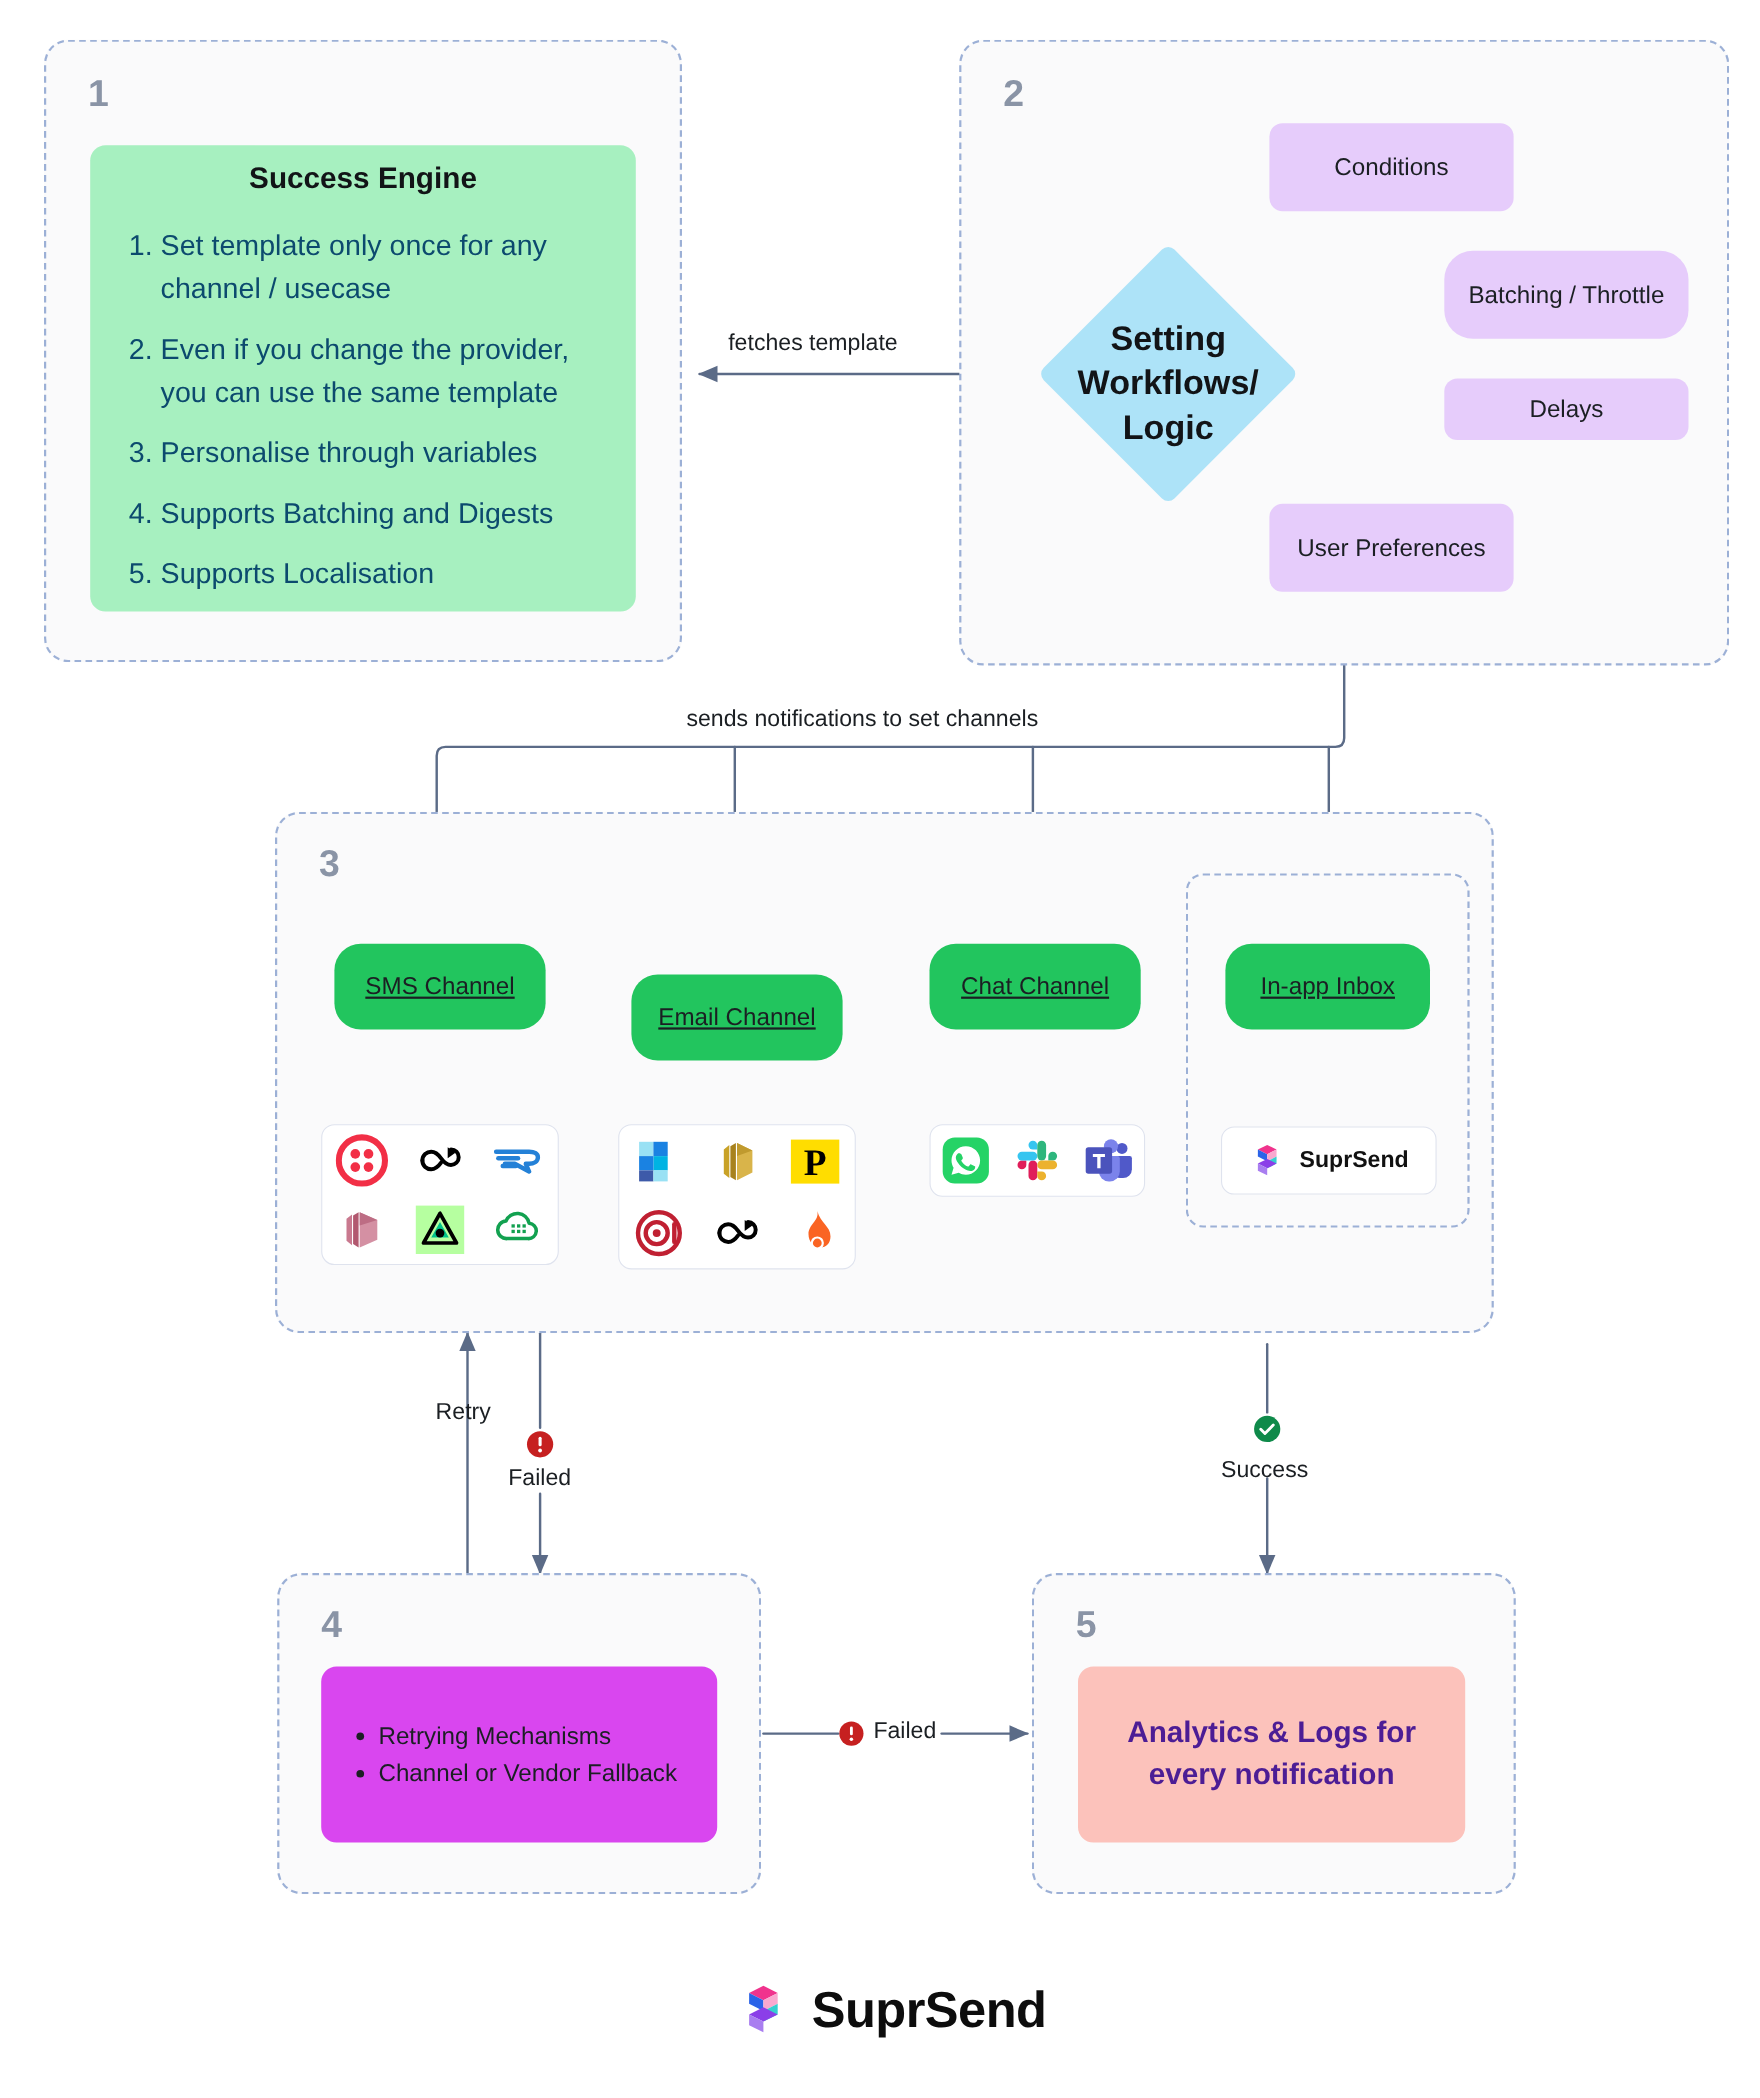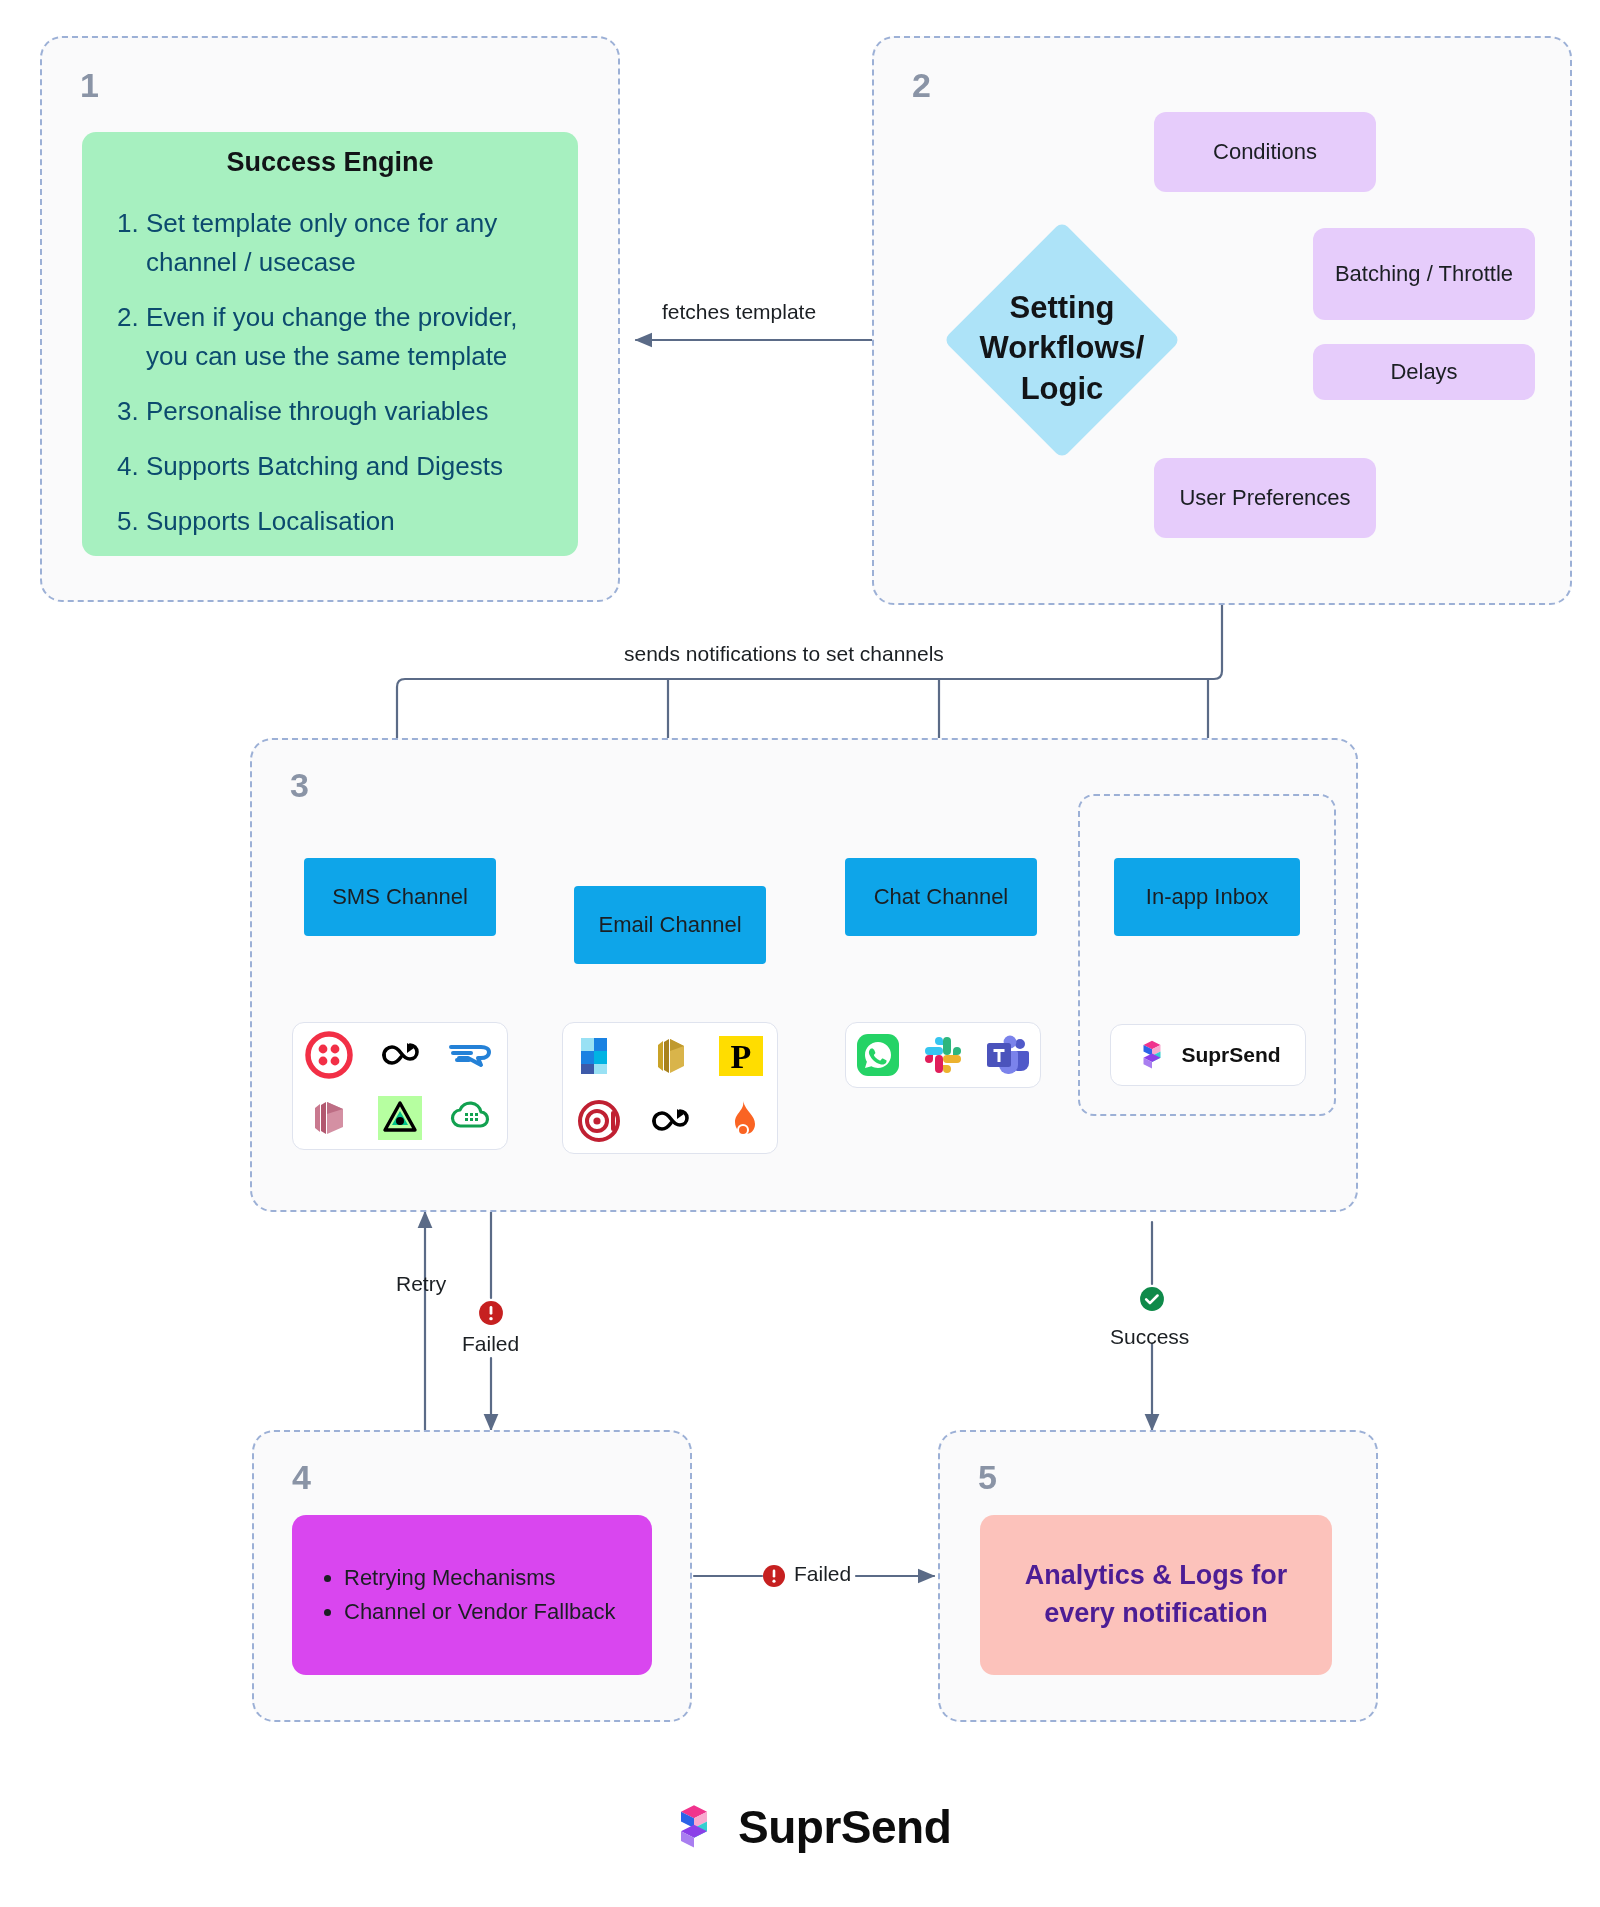--- a/index.html
+++ b/index.html
@@ -39,21 +39,21 @@
     position:absolute;
     box-sizing:border-box;
     border-radius:14px;
     display:flex;
     flex-direction:column;
     justify-content:center;
   }
   .card-green{background:#a7f0c0;}
   .card-yellow{background:#d946ef;}
   .card-red{background:#fcc2bb;}
-  .card-orange{background:#0ea5e9;border-radius:4px;}
+  .card-orange{background:#22c55e;border-radius:24px;text-decoration:underline;}
   .card-purple{background:#e6ccfb;border-radius:12px;}
 
   .card-title{
     text-align:center;
     font-size:27px;
     font-weight:700;
     color:#121417;
     margin:0 0 26px 0;
   }
   .numbered{
@@ -251,21 +251,21 @@
       <div>Setting</div>
       <div>Workflows/</div>
       <div>Logic</div>
     </div>
   </div>
 
   <div class="card card-purple" style="left:1154px;top:112px;width:222px;height:80px;">
     <div class="purple-label">Conditions</div>
   </div>
 
-  <div class="card card-purple" style="left:1313px;top:228px;width:222px;height:92px;">
+  <div class="card card-purple" style="left:1313px;top:228px;width:222px;height:80px;border-radius:26px;">
     <div class="purple-label">Batching / Throttle</div>
   </div>
 
   <div class="card card-purple" style="left:1313px;top:344px;width:222px;height:56px;">
     <div class="purple-label">Delays</div>
   </div>
 
   <div class="card card-purple" style="left:1154px;top:458px;width:222px;height:80px;">
     <div class="purple-label">User Preferences</div>
   </div>

